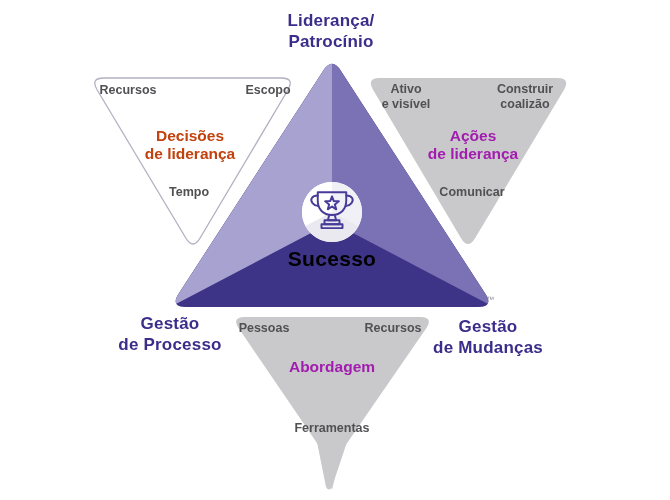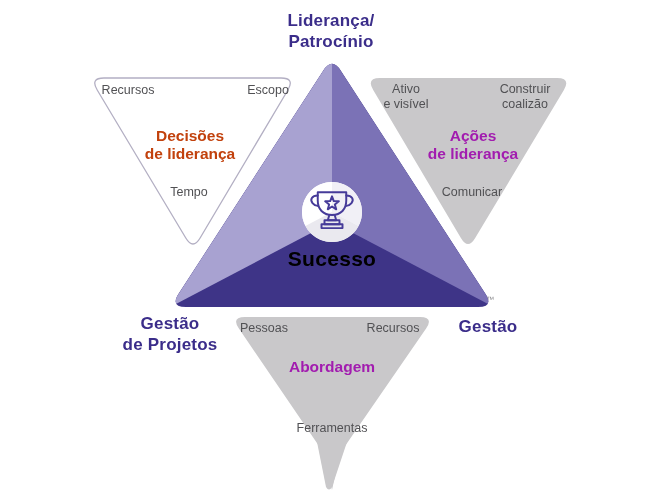--- a/index.html
+++ b/index.html
@@ -3,21 +3,21 @@
 <meta charset="utf-8">
 <style>
   html,body{margin:0;padding:0;background:#ffffff;}
   .stage{
     position:relative;width:670px;height:500px;background:#ffffff;overflow:hidden;
     font-family:"Liberation Sans","DejaVu Sans",sans-serif;
   }
   .stage svg{position:absolute;left:0;top:0;}
   .lbl{position:absolute;transform:translateX(-50%);text-align:center;white-space:nowrap;}
   .big{font-size:17px;line-height:21px;font-weight:700;color:#3b2d8a;letter-spacing:.2px;}
-  .corner{font-size:12.5px;line-height:15px;font-weight:400;color:#515154;}
+  .corner{font-size:12.5px;line-height:15px;font-weight:700;color:#515154;}
   .mid{font-size:15.5px;line-height:17.5px;font-weight:600;}
   .mid-purple{color:#c2410c;}
   .mid-gray{color:#a21caf;}
   .success{font-size:21px;line-height:24px;font-weight:700;color:#000000;letter-spacing:.3px;}
   .tm{position:absolute;font-size:8px;line-height:8px;color:#909093;transform:none;}
 </style>
 </head>
 <body>
 
 <div class="stage">
@@ -64,25 +64,26 @@
     </g>
   </svg>
 
   <div class="lbl big" style="left:331px;top:10px;">
     <div>Liderança/</div>
     <div>Patrocínio</div>
   </div>
 
   <div class="lbl big" style="left:170px;top:313px;">
     <div>Gestão</div>
-    <div>de Projetos</div>
+    <div>de Processo</div>
   </div>
 
   <div class="lbl big" style="left:488px;top:316px;">
     <div>Gestão</div>
+    <div>de Mudanças</div>
   </div>
 
   <div class="tm" style="left:486px;top:296px;">™</div>
 
   <div class="lbl success" style="left:332px;top:247px;">Sucesso</div>
 
   <div class="lbl corner" style="left:128px;top:83px;">Recursos</div>
   <div class="lbl corner" style="left:268px;top:83px;">Escopo</div>
   <div class="lbl mid mid-purple" style="left:190px;top:127px;">
     <div>Decisões</div>

